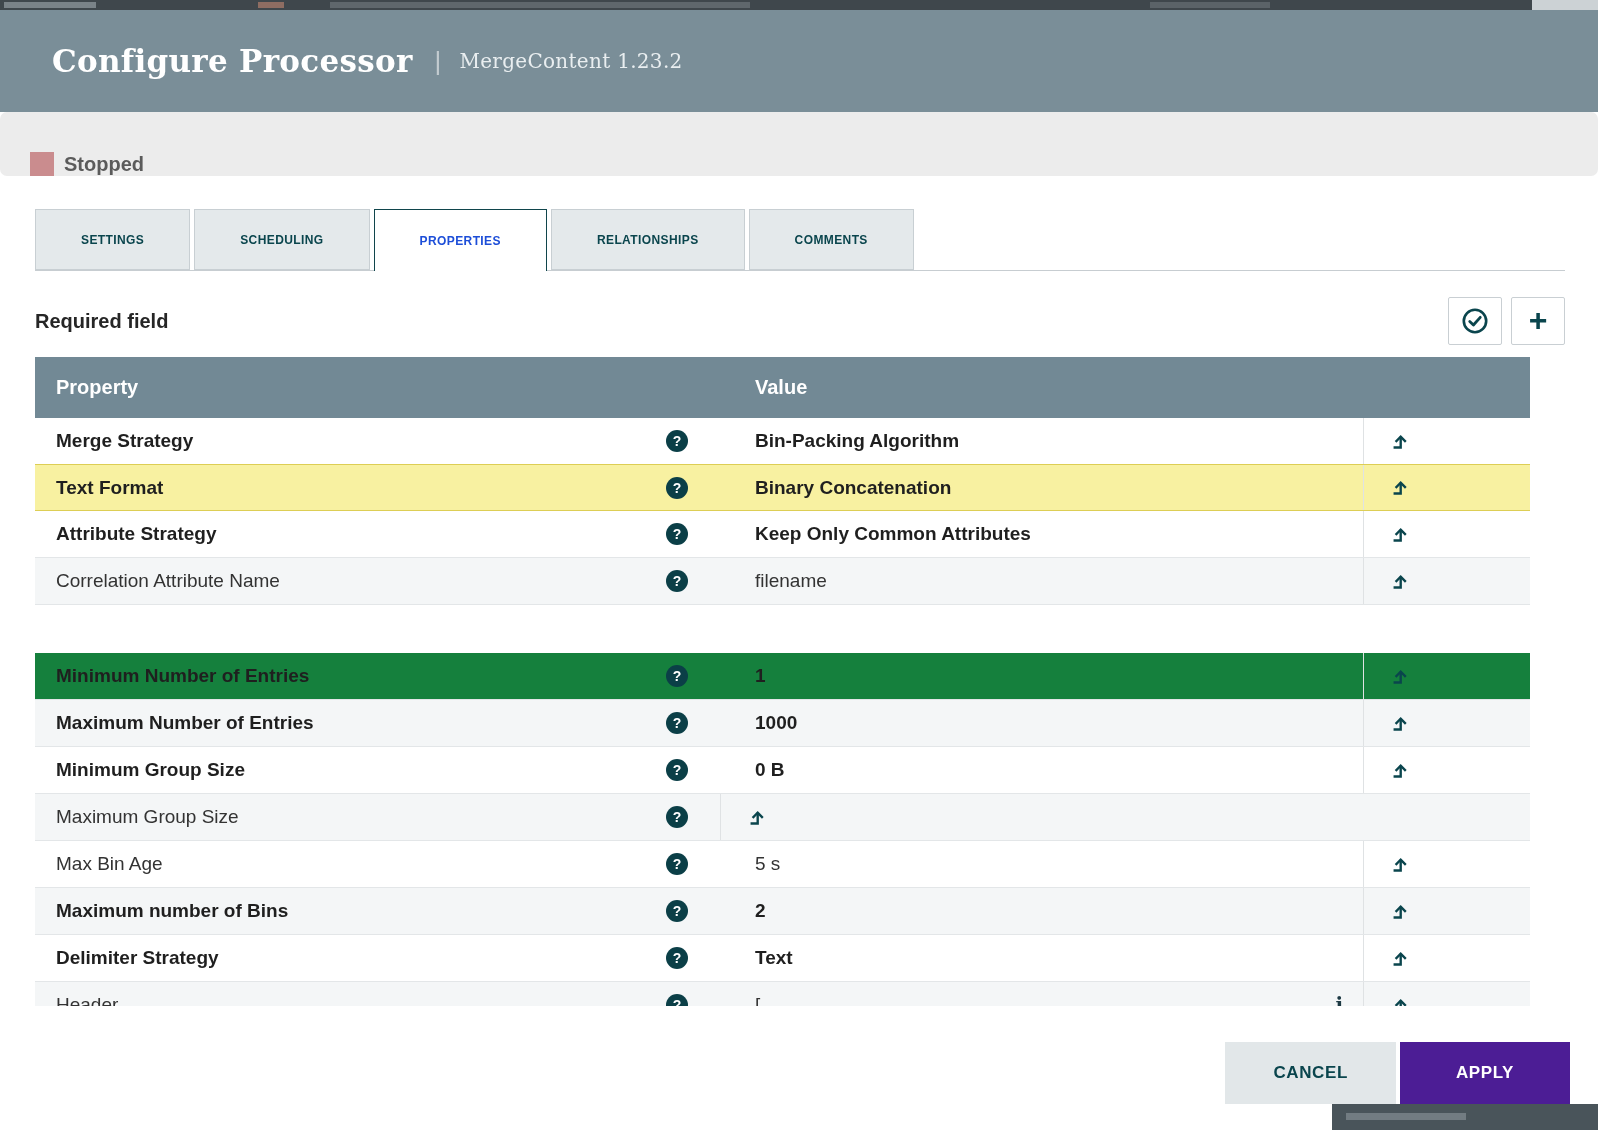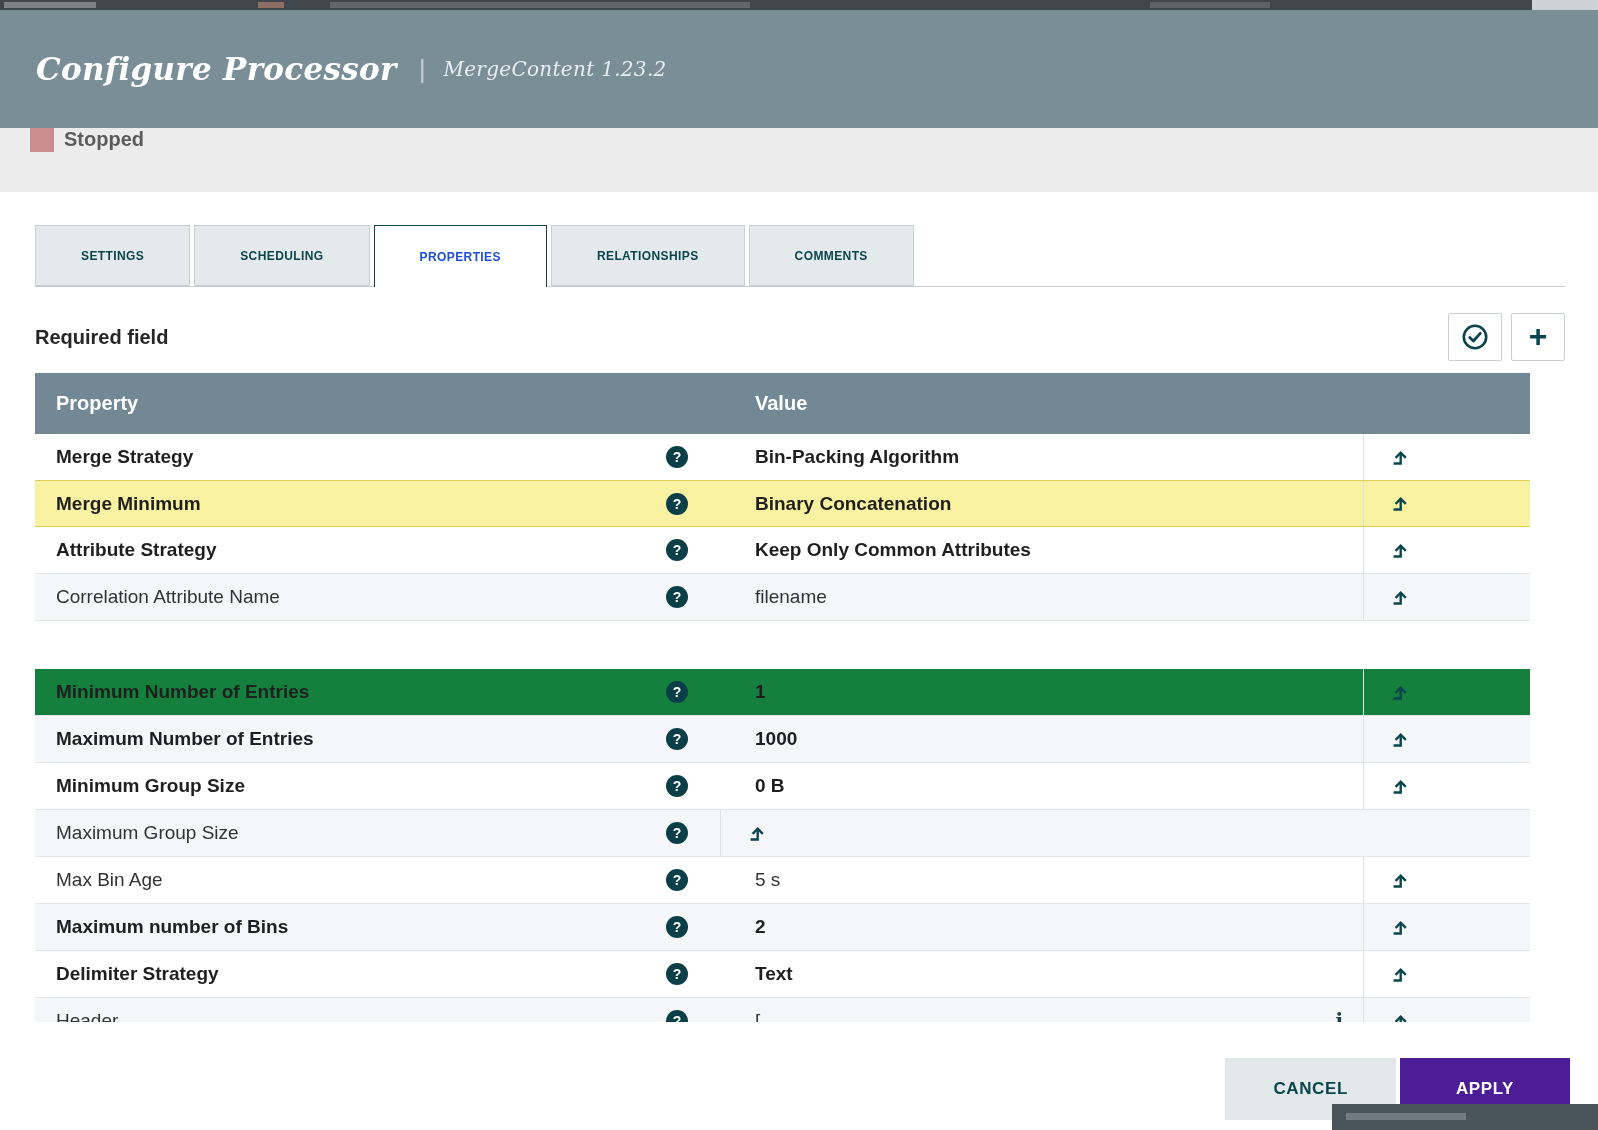--- a/index.html
+++ b/index.html
@@ -26,35 +26,35 @@
   }
   .bg-bottom-right {
     position:absolute; right:0; bottom:0; width:266px; height:26px; background:#49545a; z-index:40;
   }
   .bg-bottom-right .frag { position:absolute; left:14px; top:9px; width:120px; height:7px; background:#8d979c; opacity:.6; }
 
   
   .dialog { position:absolute; top:10px; left:0; width:1598px; height:1120px; background:#fff; }
 
   .dlg-header {
-    height:118px; background:#7a8e98; display:flex; align-items:center;
-    padding-left:36px; color:#fff;font-style:italic;
+    height:102px; background:#7a8e98; display:flex; align-items:center;
+    padding-left:52px; color:#fff;
   }
   .dlg-title {
     font-family:"DejaVu Serif","Liberation Serif",serif;
     font-weight:bold; font-size:31px; letter-spacing:.3px;
   }
   .dlg-sep { font-size:26px; font-weight:normal; color:rgba(255,255,255,.55); margin:0 18px 0 22px; }
   .dlg-subtitle {
     font-family:"DejaVu Serif","Liberation Serif",serif;
     font-size:20px; color:#e9eef0; letter-spacing:.3px;
   }
 
   .status-bar {
-    height:64px; background:#ececec; display:flex; align-items:flex-start; padding-left:30px;
+    height:64px; background:#ececec; display:flex; align-items:flex-end; padding-left:30px;border-radius:7px;
   }
   .status-square { width:24px; height:24px; background:#ca8c8e; margin-right:10px; }
   .status-label { font-size:20px; font-weight:bold; color:#5b5b5b; }
 
   .content { background:#fff; }
   .inner { margin:0 33px 0 35px; }
 
   
   .tabs { display:flex; margin-top:33px; border-bottom:1px solid #c7cdd1; height:62px; align-items:flex-end; }
   .tab {
@@ -221,21 +221,21 @@
       <span>
         <svg width="19" height="19" viewBox="0 0 16 16">
           <path d="M4 13 L9 13 L9 5" fill="none" stroke="#0a454d" stroke-width="2" stroke-linecap="square" stroke-linejoin="miter"></path>
           <path d="M5.4 7.6 L9 4 L12.6 7.6" fill="none" stroke="#0a454d" stroke-width="2" stroke-linecap="square" stroke-linejoin="miter"></path>
         </svg>
       </span>
     </div>
   </div>
               <div class="trow v-highlight bold">
     <div class="cell-prop">
-      <span class="pname">Merge Minimum</span>
+      <span class="pname">Text Format</span>
       <span class="help-icon">?</span>
     </div>
     <div class="cell-value">
       <span class="pvalue">Binary Concatenation</span>
 
     </div>
     <div class="cell-arrow">
       <span>
         <svg width="19" height="19" viewBox="0 0 16 16">
           <path d="M4 13 L9 13 L9 5" fill="none" stroke="#0a454d" stroke-width="2" stroke-linecap="square" stroke-linejoin="miter"></path>

